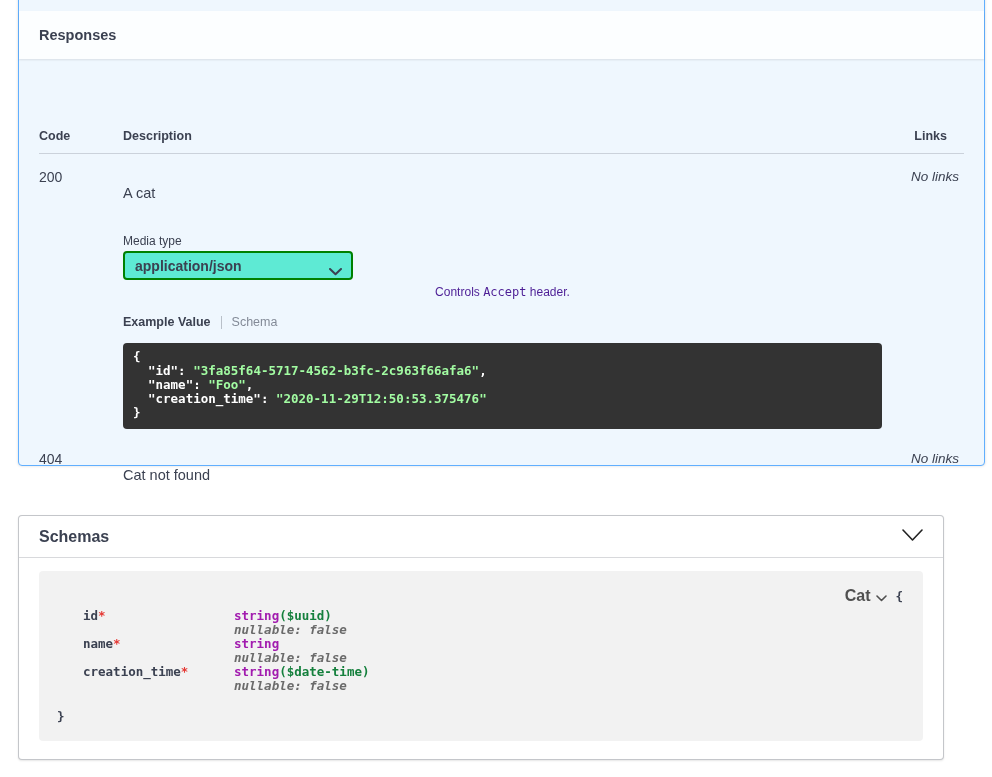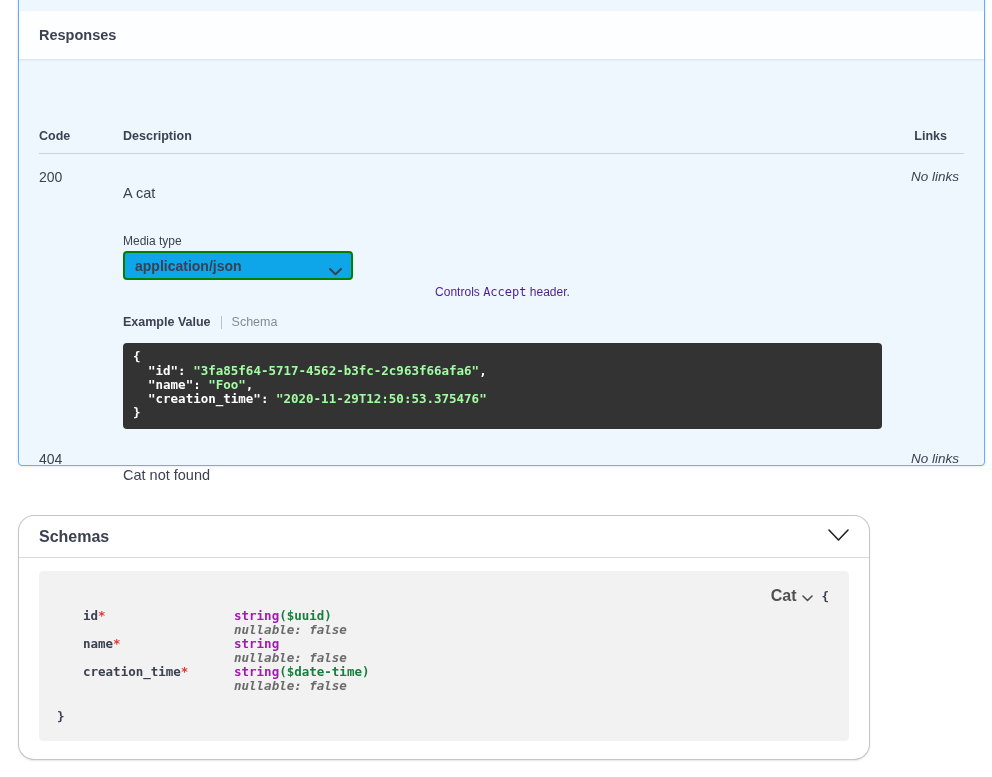--- a/index.html
+++ b/index.html
@@ -37,21 +37,21 @@
   .col-links { font-size: 13.5px; font-style: italic; text-align: right; padding-right: 5px; }
   .row-200 .col-code, .row-200 .col-links { padding-top: 15px; }
   .row-200 .desc-text { font-size: 14.5px; margin-top: 31px; }
   .row-404 .col-code, .row-404 .col-links { padding-top: 12px; }
   .row-404 .desc-text { font-size: 14.5px; margin-top: 28px; }
 
   .media-type-label { font-size: 12px; margin: 33px 0 3px 0; }
   .select-wrap { position: relative; width: 230px; }
   select.content-type {
     width: 230px; height: 29px; appearance: none; -webkit-appearance: none;
-    background: #0ea5e9; border: 2px solid #008000; border-radius: 4px;
+    background: #5eead4; border: 2px solid #008000; border-radius: 4px;
     font-family: "Liberation Sans", sans-serif;
     font-size: 14px; font-weight: 700; color: #3b4151;
     padding: 0 30px 0 10px; outline: none;
   }
   .select-chevron { position: absolute; right: 11px; top: 11px; pointer-events: none; }
 
   .controls-note { margin-top: 5px; font-size: 12px; color: #4c1d95; text-align: center; }
   .controls-note code { font-family: "DejaVu Sans Mono", monospace; font-size: 12px; }
 
   .tabs { margin-top: 16px; display: flex; align-items: center; font-size: 12.5px; height: 14px; }
@@ -64,23 +64,23 @@
     padding: 7px 10px 9px 10px;
     font-family: "DejaVu Sans Mono", monospace;
     font-size: 12.5px; line-height: 14px; font-weight: 700; color: #ffffff;
     white-space: pre;
   }
   .highlight-code .entry { padding-left: 15px; }
   .json-val { color: #a2fca2; }
 
   
   .models {
-    position: absolute; left: 18px; top: 515px; width: 852px; height: 245px;
+    position: absolute; left: 18px; top: 515px; width: 926px; height: 245px;
     background: #ffffff;
-    border: 1px solid rgba(59,65,81,.3); border-radius: 16px;
+    border: 1px solid rgba(59,65,81,.3); border-radius: 4px;
     box-shadow: 0 1px 2px rgba(0,0,0,.1);
   }
   .models-header {
     height: 42px; display: flex; align-items: center; justify-content: space-between;
     padding: 0 20px; border-bottom: 1px solid rgba(59,65,81,.2); cursor: pointer;
   }
   .models-header h4 { margin: 0; font-size: 16px; font-weight: 700; color: #3b4151; }
 
   .model-box {
     margin: 13px 20px 20px 20px; height: 170px;

